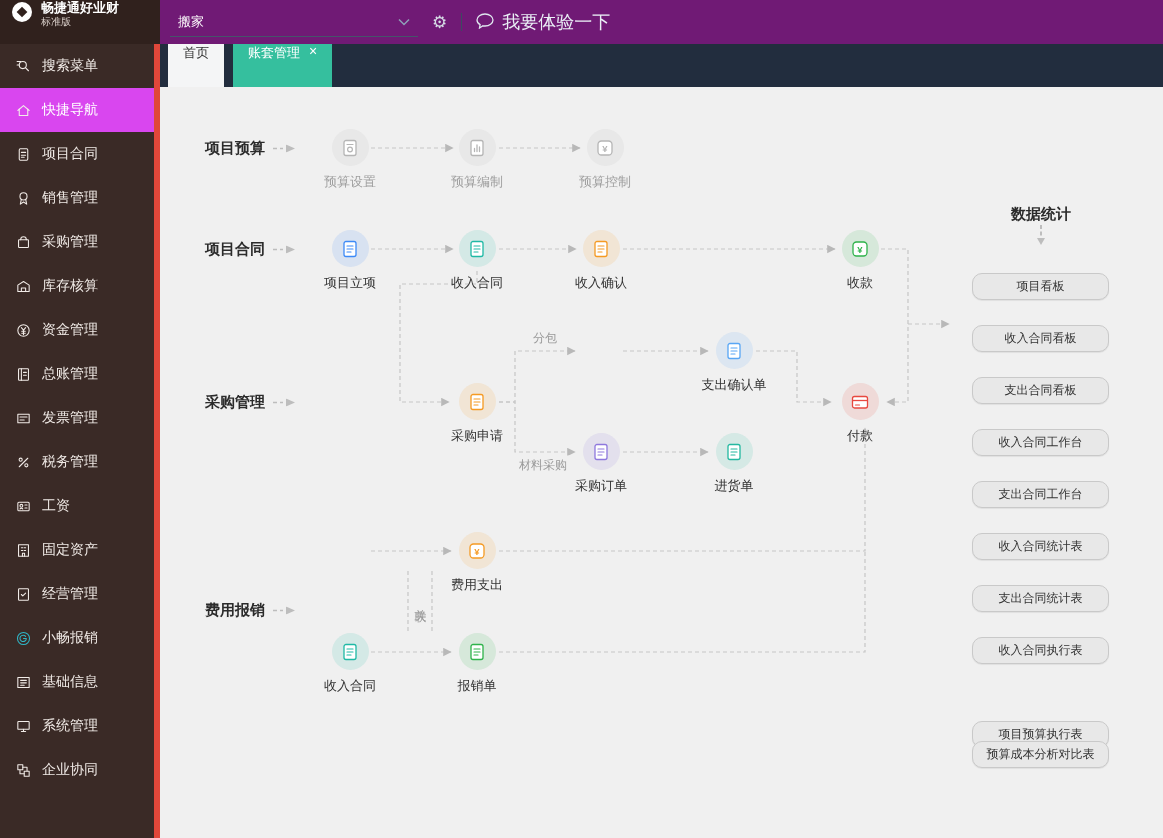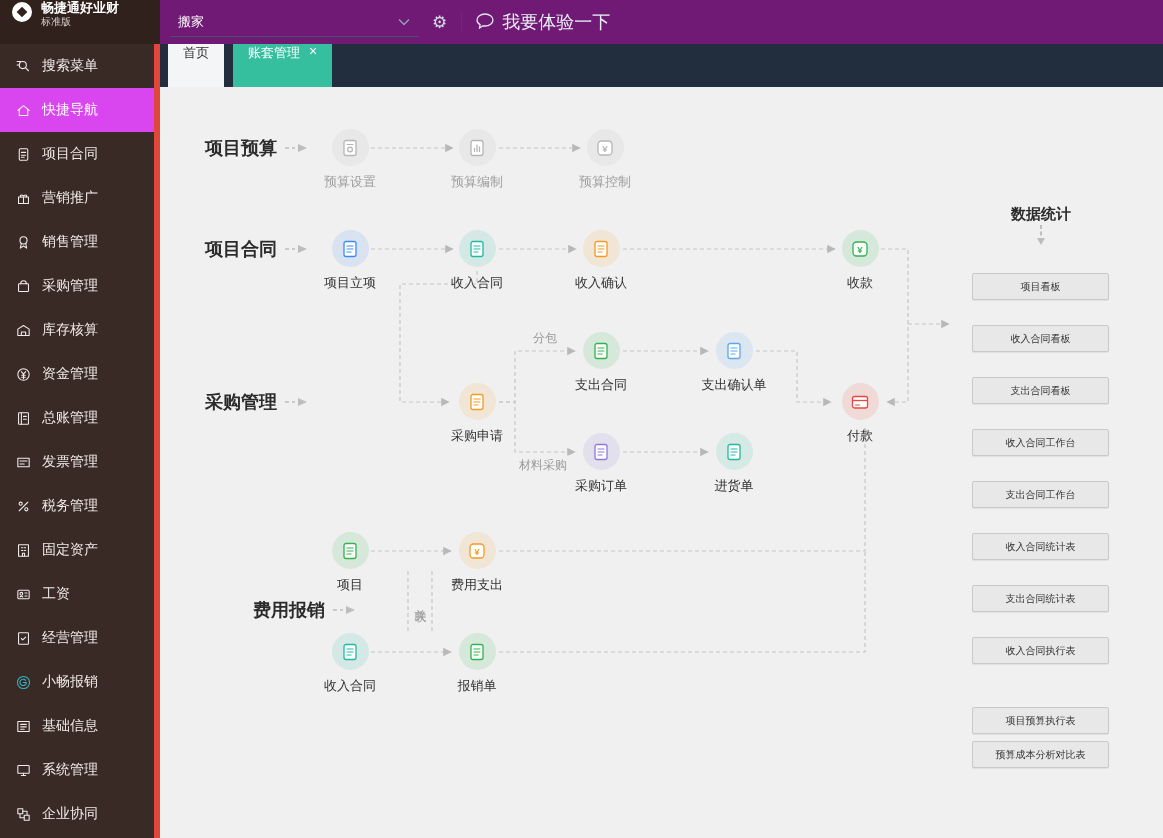--- a/index.html
+++ b/index.html
@@ -30,30 +30,30 @@
   .exp{display:flex;align-items:flex-end;gap:8px;color:#e9eef5;font-size:18px;cursor:pointer}
 
   .tabbar{height:43px;background:#222d3e;display:flex;align-items:stretch;gap:9px;padding-left:8px;flex-shrink:0}
   .tab{display:flex;align-items:flex-start;padding:0 15px;font-size:13px;background:#f4f5f6;color:#333;cursor:pointer;white-space:nowrap}
   .tab.active{background:#35bf9e;color:#fff}
   .tab-close{margin-left:9px;font-size:14px;line-height:1;cursor:pointer}
 
   
   .content{position:relative;flex:1;background:#f0f0f0;overflow:hidden}
   .connectors{position:absolute;left:0;top:0}
-  .row-label{position:absolute;transform:translateY(-50%);display:flex;align-items:center;gap:8px;font-size:18px;font-weight:bold;color:#2b2b2b;white-space:nowrap}
+  .row-label{position:absolute;transform:translateY(-50%);display:flex;align-items:center;gap:8px;font-size:15px;font-weight:bold;color:#2b2b2b;white-space:nowrap}
   .flow-node{position:absolute;width:80px;display:flex;flex-direction:column;align-items:center;cursor:pointer}
   .fn-circle{width:37px;height:37px;border-radius:50%;display:flex;align-items:center;justify-content:center}
   .fn-label{margin-top:7px;font-size:13px;color:#333;white-space:nowrap}
   .fn-label.muted{color:#9e9e9e}
   .edge-label{position:absolute;transform:translate(-50%,-50%);font-size:12px;color:#999;background:#f0f0f0;padding:1px 3px;white-space:nowrap}
   .edge-label.v{writing-mode:vertical-rl;letter-spacing:2px;padding:3px 1px}
   .stats-title{position:absolute;transform:translateX(-50%);font-size:15px;font-weight:bold;color:#2b2b2b;white-space:nowrap}
   .stats-arrow{position:absolute;transform:translateX(-50%)}
-  .stat-btn{position:absolute;left:812px;width:137px;height:27px;background:#e8e8e8;border:1px solid #c9c9c9;border-radius:2px;box-shadow:0 1px 1px rgba(0,0,0,.07);display:flex;align-items:center;justify-content:center;font-size:10px;color:#333;cursor:pointer;white-space:nowrap}
+  .stat-btn{position:absolute;left:812px;width:137px;height:27px;background:#e8e8e8;border:1px solid #c9c9c9;border-radius:10px;box-shadow:0 1px 1px rgba(0,0,0,.07);display:flex;align-items:center;justify-content:center;font-size:12px;color:#333;cursor:pointer;white-space:nowrap}
 </style>
 </head>
 <body>
 
 <div class="app">
 
   <aside class="sidebar">
     <div class="logo">
       <span class="logo-mark">
         <svg width="24" height="24" viewBox="0 0 24 24">
@@ -91,29 +91,20 @@
             <svg viewBox="0 0 24 24" width="17" height="17" fill="none" stroke="currentColor" stroke-width="1.5" stroke-linecap="round" stroke-linejoin="round">
               <rect x="6" y="4" width="12" height="16" rx="1.5"></rect>
               <path d="M9 9h6M9 13h6M9 16h4"></path>
             </svg>
           </span>
           <span class="side-label">项目合同</span>
         </div>
         <div class="side-item">
           <span class="side-icon">
             <svg viewBox="0 0 24 24" width="17" height="17" fill="none" stroke="currentColor" stroke-width="1.5" stroke-linecap="round" stroke-linejoin="round">
-              <rect x="5" y="10" width="14" height="9"></rect>
-              <path d="M12 10v9M8.5 10C6.5 8.5 7.5 5.5 12 8c4.5-2.5 5.5.5 3.5 2"></path>
-            </svg>
-          </span>
-          <span class="side-label">营销推广</span>
-        </div>
-        <div class="side-item">
-          <span class="side-icon">
-            <svg viewBox="0 0 24 24" width="17" height="17" fill="none" stroke="currentColor" stroke-width="1.5" stroke-linecap="round" stroke-linejoin="round">
               <circle cx="12" cy="9" r="5"></circle>
               <path d="M9 13l-1.5 7L12 17l4.5 3L15 13"></path>
             </svg>
           </span>
           <span class="side-label">销售管理</span>
         </div>
         <div class="side-item">
           <span class="side-icon">
             <svg viewBox="0 0 24 24" width="17" height="17" fill="none" stroke="currentColor" stroke-width="1.5" stroke-linecap="round" stroke-linejoin="round">
               <path d="M8 8a4 4 0 0 1 8 0"></path>
@@ -164,35 +155,35 @@
               <path d="M6 18L18 6"></path>
               <circle cx="8" cy="8" r="2.2"></circle>
               <circle cx="16" cy="16" r="2.2"></circle>
             </svg>
           </span>
           <span class="side-label">税务管理</span>
         </div>
         <div class="side-item">
           <span class="side-icon">
             <svg viewBox="0 0 24 24" width="17" height="17" fill="none" stroke="currentColor" stroke-width="1.5" stroke-linecap="round" stroke-linejoin="round">
-              <rect x="5" y="4" width="14" height="16"></rect>
-              <path d="M9 8h2M13 8h2M9 12h2M13 12h2M10.5 20v-4h3v4"></path>
-            </svg>
-          </span>
-          <span class="side-label">固定资产</span>
-        </div>
-        <div class="side-item">
-          <span class="side-icon">
-            <svg viewBox="0 0 24 24" width="17" height="17" fill="none" stroke="currentColor" stroke-width="1.5" stroke-linecap="round" stroke-linejoin="round">
               <rect x="4" y="6" width="16" height="12" rx="1.5"></rect>
               <circle cx="9" cy="11" r="2"></circle>
               <path d="M7 15.5c.5-1.5 3.5-1.5 4 0M14 10h3M14 14h3"></path>
             </svg>
           </span>
           <span class="side-label">工资</span>
+        </div>
+        <div class="side-item">
+          <span class="side-icon">
+            <svg viewBox="0 0 24 24" width="17" height="17" fill="none" stroke="currentColor" stroke-width="1.5" stroke-linecap="round" stroke-linejoin="round">
+              <rect x="5" y="4" width="14" height="16"></rect>
+              <path d="M9 8h2M13 8h2M9 12h2M13 12h2M10.5 20v-4h3v4"></path>
+            </svg>
+          </span>
+          <span class="side-label">固定资产</span>
         </div>
         <div class="side-item">
           <span class="side-icon">
             <svg viewBox="0 0 24 24" width="17" height="17" fill="none" stroke="currentColor" stroke-width="1.5" stroke-linecap="round" stroke-linejoin="round">
               <rect x="5" y="4" width="14" height="16" rx="1"></rect>
               <path d="M9 12l2 2 4-4"></path>
             </svg>
           </span>
           <span class="side-label">经营管理</span>
         </div>
@@ -322,21 +313,21 @@
             <path d="M13 0l9 4-9 4z" fill="#bdbdbd"></path>
           </svg>
         </div>
         <div class="row-label" style="left: 45px; top: 315px;">
           <span>采购管理</span>
           <svg width="24" height="8" viewBox="0 0 24 8">
             <path d="M0 4h4M7 4h3" stroke="#bdbdbd" stroke-width="1.6"></path>
             <path d="M13 0l9 4-9 4z" fill="#bdbdbd"></path>
           </svg>
         </div>
-        <div class="row-label" style="left: 45px; top: 523px; margin-left: 48px;">
+        <div class="row-label" style="left: 45px; top: 523px;">
           <span>费用报销</span>
           <svg width="24" height="8" viewBox="0 0 24 8">
             <path d="M0 4h4M7 4h3" stroke="#bdbdbd" stroke-width="1.6"></path>
             <path d="M13 0l9 4-9 4z" fill="#bdbdbd"></path>
           </svg>
         </div>
         <div class="flow-node" style="left: 150px; top: 42px;">
           <div class="fn-circle" style="background:#b5b5b522">
             <svg width="20" height="20" viewBox="0 0 20 20">
               <rect x="4" y="2.5" width="12" height="15" rx="2" fill="#fff" stroke="#b5b5b5" stroke-width="1.3"></rect>
@@ -393,29 +384,20 @@
         </div>
         <div class="flow-node" style="left: 660px; top: 143px;">
           <div class="fn-circle" style="background:#2fb34b22">
             <svg width="20" height="20" viewBox="0 0 20 20">
               <rect x="3" y="3" width="14" height="14" rx="3.5" fill="#fff" stroke="#2fb34b" stroke-width="1.3"></rect>
               <text x="10" y="14" text-anchor="middle" font-size="9.5" font-weight="bold" fill="#2fb34b">¥</text>
             </svg>
           </div>
           <div class="fn-label">收款</div>
         </div>
-        <div class="flow-node" style="left: 401px; top: 245px;">
-          <div class="fn-circle" style="background:#2fb34b22">
-            <svg width="20" height="20" viewBox="0 0 20 20">
-              <rect x="4" y="2.5" width="12" height="15" rx="2" fill="#fff" stroke="#2fb34b" stroke-width="1.3"></rect>
-              <path d="M7 7h6M7 10h6M7 13h4" stroke="#2fb34b" stroke-width="1.2" stroke-linecap="round"></path>
-            </svg>
-          </div>
-          <div class="fn-label">支出合同</div>
-        </div>
         <div class="flow-node" style="left: 534px; top: 245px;">
           <div class="fn-circle" style="background:#58a6f522">
             <svg width="20" height="20" viewBox="0 0 20 20">
               <rect x="4" y="2.5" width="12" height="15" rx="2" fill="#fff" stroke="#58a6f5" stroke-width="1.3"></rect>
               <path d="M7 7h6M7 10h6M7 13h4" stroke="#58a6f5" stroke-width="1.2" stroke-linecap="round"></path>
             </svg>
           </div>
           <div class="fn-label">支出确认单</div>
         </div>
         <div class="flow-node" style="left: 277px; top: 296px;">
@@ -447,29 +429,20 @@
           <div class="fn-label">采购订单</div>
         </div>
         <div class="flow-node" style="left: 534px; top: 346px;">
           <div class="fn-circle" style="background:#23b8a022">
             <svg width="20" height="20" viewBox="0 0 20 20">
               <rect x="4" y="2.5" width="12" height="15" rx="2" fill="#fff" stroke="#23b8a0" stroke-width="1.3"></rect>
               <path d="M7 7h6M7 10h6M7 13h4" stroke="#23b8a0" stroke-width="1.2" stroke-linecap="round"></path>
             </svg>
           </div>
           <div class="fn-label">进货单</div>
-        </div>
-        <div class="flow-node" style="left: 150px; top: 445px;">
-          <div class="fn-circle" style="background:#2fb34b22">
-            <svg width="20" height="20" viewBox="0 0 20 20">
-              <rect x="4" y="2.5" width="12" height="15" rx="2" fill="#fff" stroke="#2fb34b" stroke-width="1.3"></rect>
-              <path d="M7 7h6M7 10h6M7 13h4" stroke="#2fb34b" stroke-width="1.2" stroke-linecap="round"></path>
-            </svg>
-          </div>
-          <div class="fn-label">项目</div>
         </div>
         <div class="flow-node" style="left: 277px; top: 445px;">
           <div class="fn-circle" style="background:#f59a2322">
             <svg width="20" height="20" viewBox="0 0 20 20">
               <rect x="3" y="3" width="14" height="14" rx="3.5" fill="#fff" stroke="#f59a23" stroke-width="1.3"></rect>
               <text x="10" y="14" text-anchor="middle" font-size="9.5" font-weight="bold" fill="#f59a23">¥</text>
             </svg>
           </div>
           <div class="fn-label">费用支出</div>
         </div>
@@ -495,18 +468,18 @@
         <div class="edge-label" style="left: 383px; top: 378px;">材料采购</div>
         <div class="edge-label v" style="left: 260px; top: 514px;">关联</div>
         <div class="stat-btn" style="top: 186px;">项目看板</div>
         <div class="stat-btn" style="top: 238px;">收入合同看板</div>
         <div class="stat-btn" style="top: 290px;">支出合同看板</div>
         <div class="stat-btn" style="top: 342px;">收入合同工作台</div>
         <div class="stat-btn" style="top: 394px;">支出合同工作台</div>
         <div class="stat-btn" style="top: 446px;">收入合同统计表</div>
         <div class="stat-btn" style="top: 498px;">支出合同统计表</div>
         <div class="stat-btn" style="top: 550px;">收入合同执行表</div>
-        <div class="stat-btn" style="top: 620px;">项目预算执行表</div>
+        <div class="stat-btn" style="top: 634px;">项目预算执行表</div>
         <div class="stat-btn" style="top: 654px;">预算成本分析对比表</div>
       </div>
 
   </div>
 </div>
 
 </body></html>

